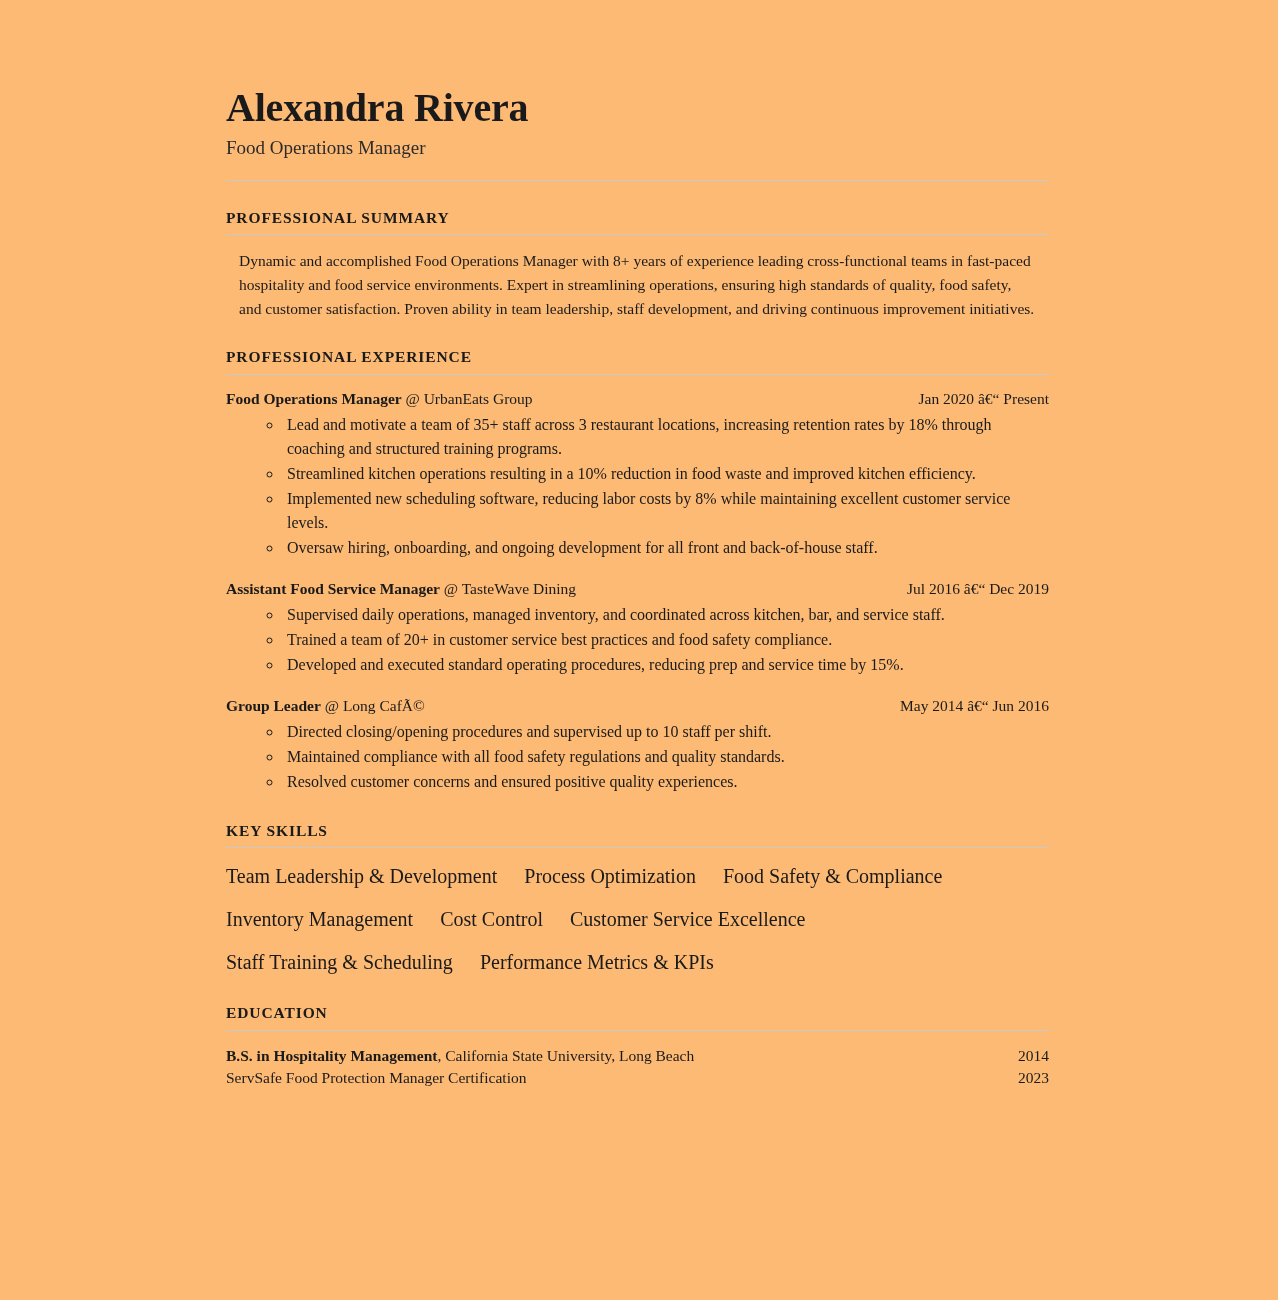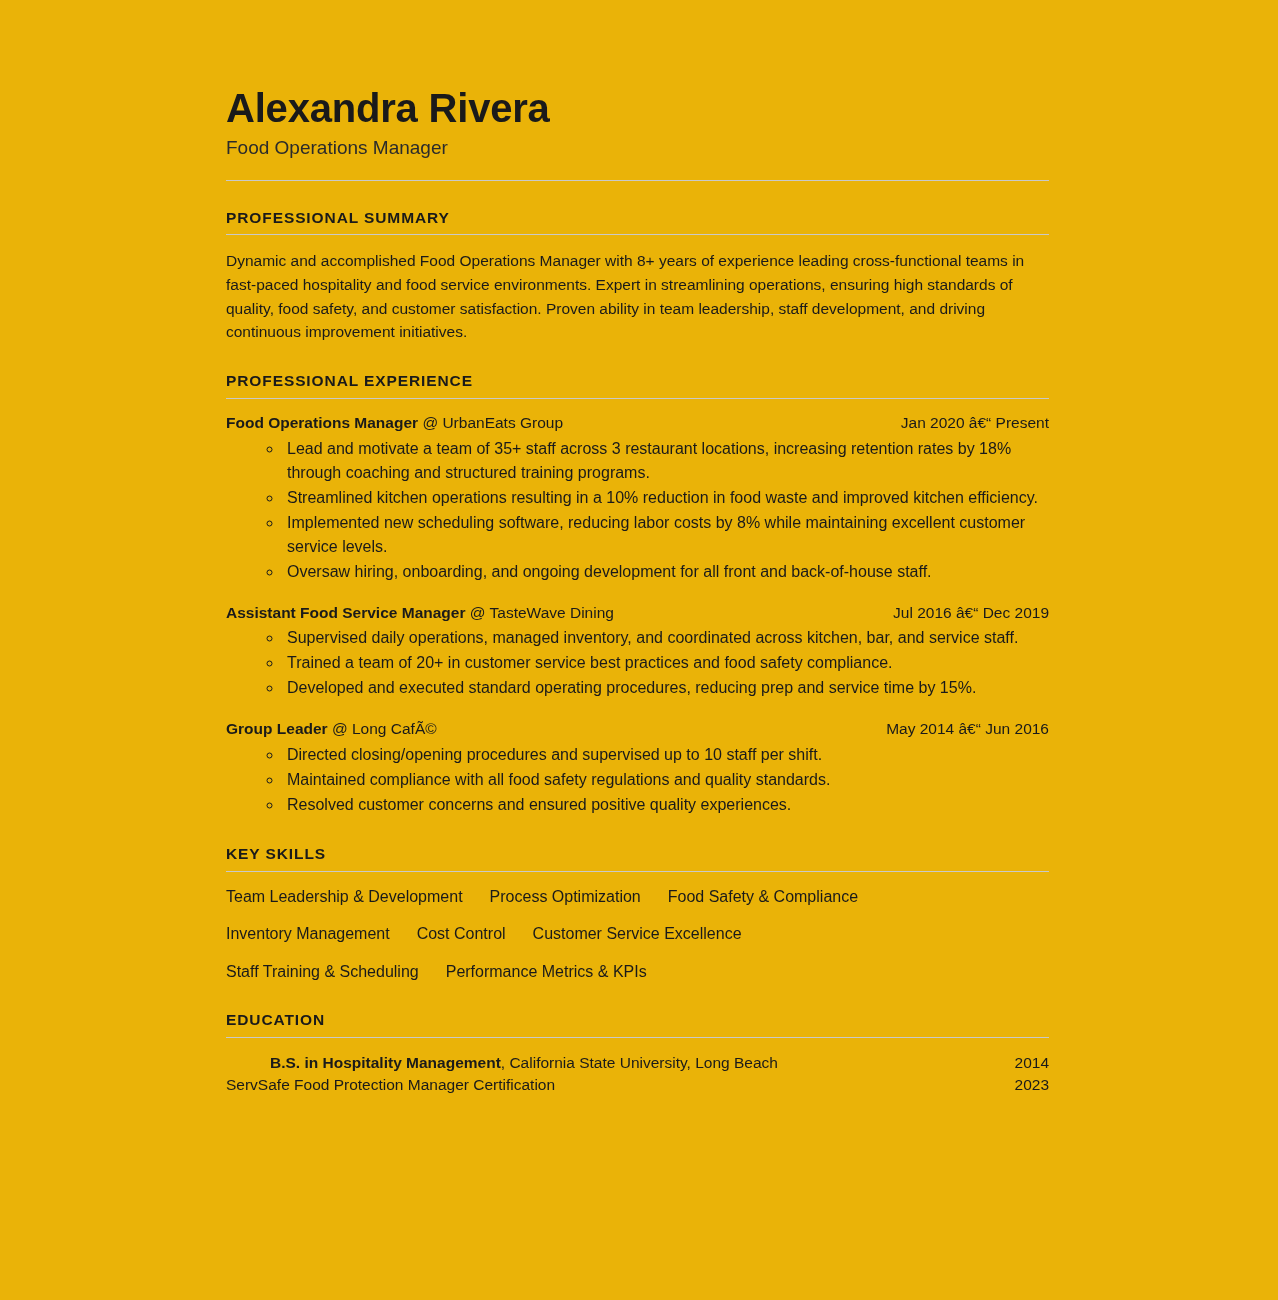--- a/index.html
+++ b/index.html
@@ -12,22 +12,23 @@
     width: 1278px;
     height: 1300px;
     font-family: "Liberation Sans", sans-serif;
     color: #1a1a1a;
     -webkit-font-smoothing: antialiased;
   }
   .page {
     position: relative;
     width: 1278px;
     height: 1300px;
-    background: #eab308;
+    background: #fdba74;
     box-sizing: border-box;
+    font-family: Liberation Serif, serif;
   }
   .content {
     position: absolute;
     left: 226px;
     top: 86px;
     width: 823px;
   }
 
   
   .name {
@@ -79,21 +80,21 @@
   .section-rule {
     border-top: 1px solid #c9c9c9;
     margin-bottom: 14px;
   }
 
   
   .summary {
     font-size: 15.5px;
     line-height: 1.53;
     color: #1a1a1a;
-    margin: 0;
+    margin: 13px;
     text-align: left;
   }
 
   
   .job { margin-bottom: 19px; }
   .job:last-child { margin-bottom: 0; }
   .job-head {
     display: flex;
     justify-content: space-between;
     align-items: baseline;
@@ -125,37 +126,37 @@
   }
 
   
   .skills {
     display: flex;
     flex-wrap: wrap;
     width: 760px;
     row-gap: 15px;
   }
   .skill {
-    font-size: 16px;
+    font-size: 20px;
     line-height: 1.4;
     color: #1a1a1a;
     margin-right: 27px;
     white-space: nowrap;
   }
 
   
   .edu-row {
     display: flex;
     justify-content: space-between;
     align-items: baseline;
     font-size: 15.5px;
     line-height: 1.42;
   }
   .edu-main { flex: 1 1 auto; padding-right: 18px; }
-  .edu-degree { font-weight: bold; margin-left: 44px; }
+  .edu-degree { font-weight: bold; }
   .edu-school { font-weight: normal; }
   .edu-year { flex: 0 0 auto; white-space: nowrap; text-align: right; }
 </style>
 </head>
 <body>
 
 <div class="page">
   <div class="content">
 
     <header>

